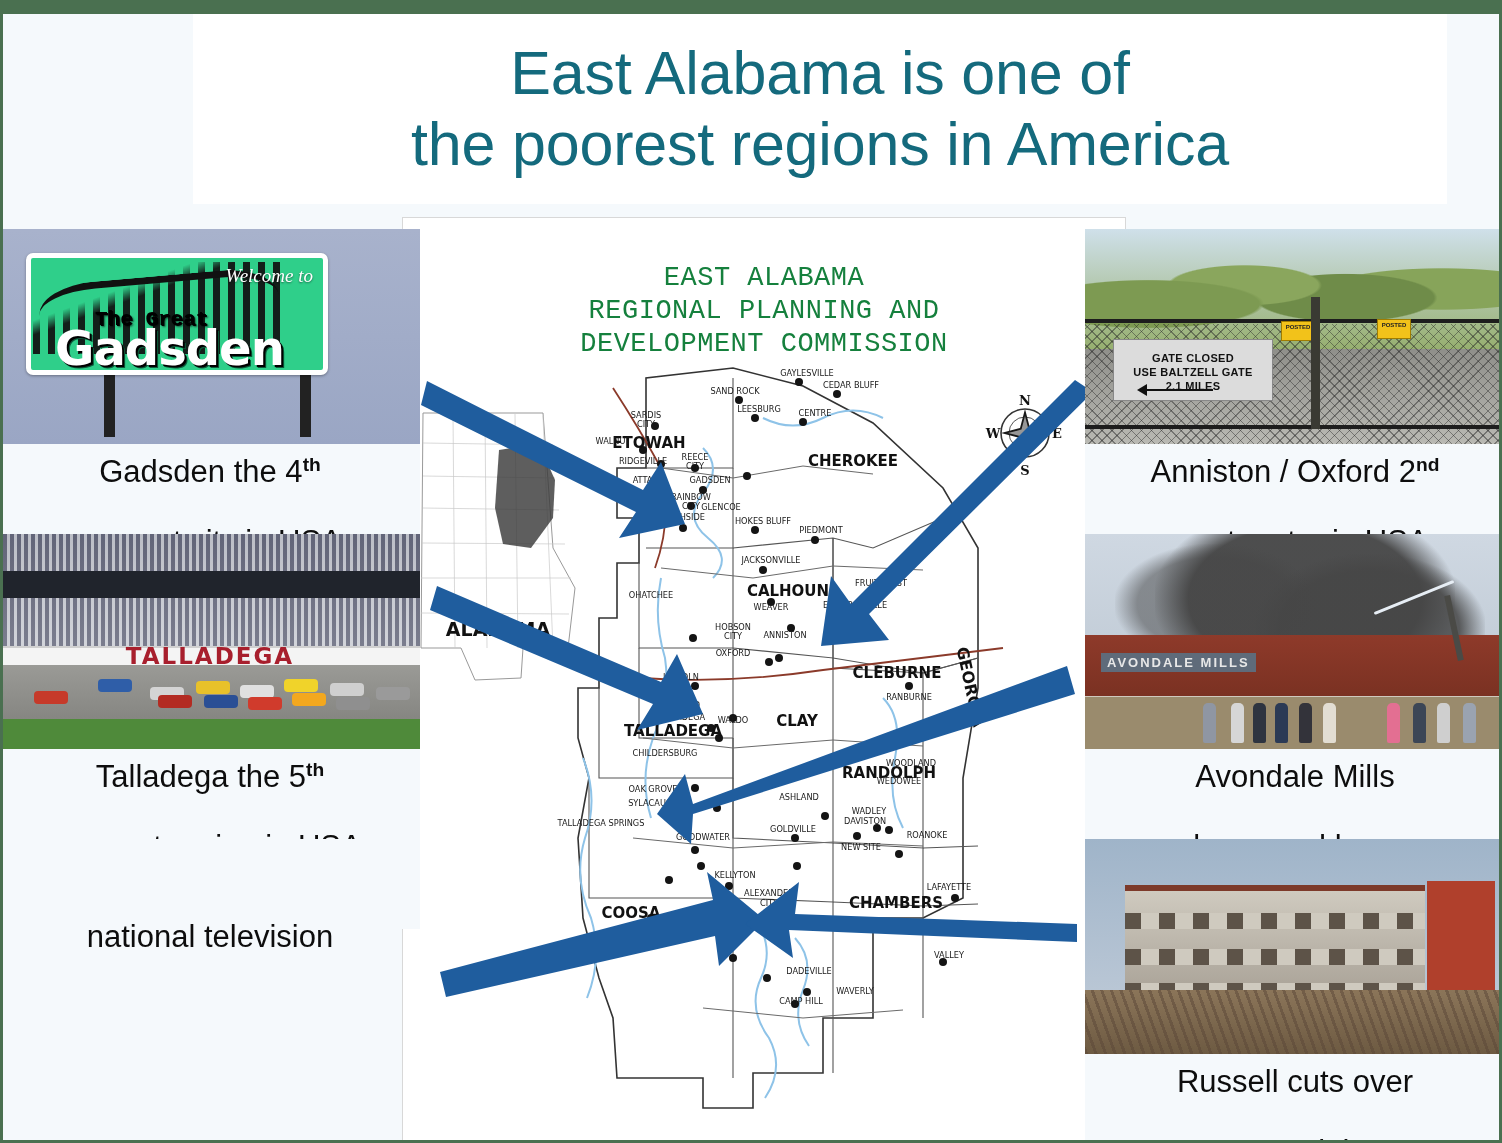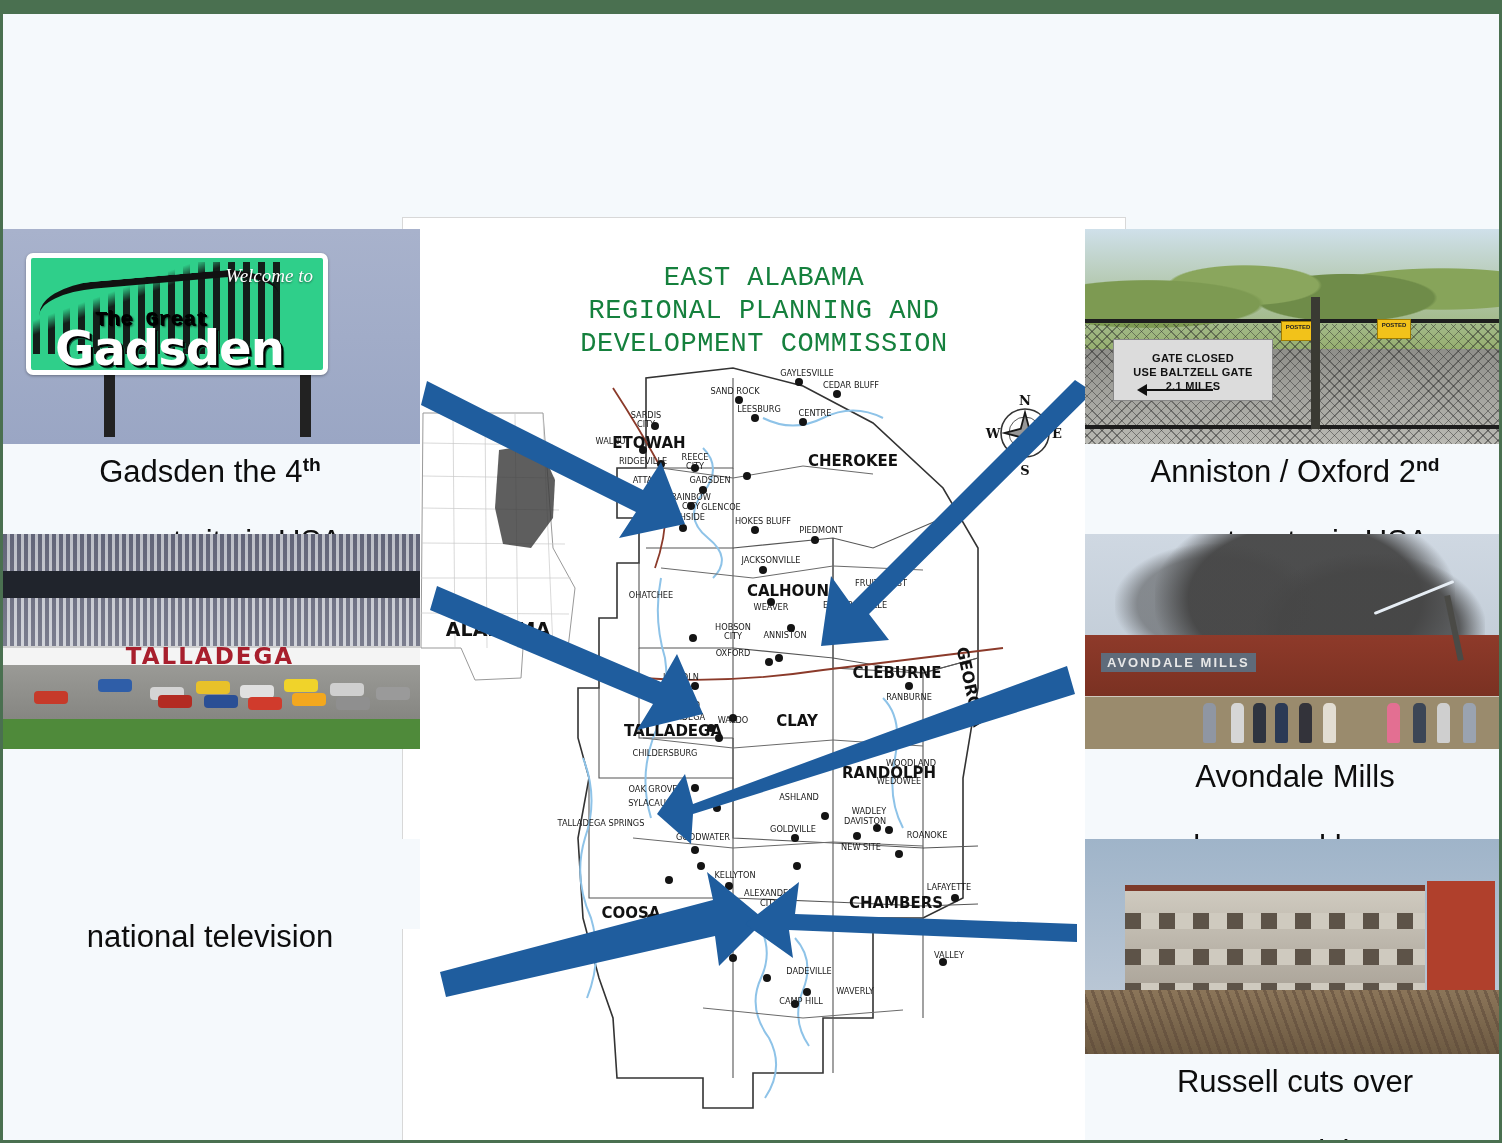--- a/index.html
+++ b/index.html
@@ -202,20 +202,24 @@
   .rubble{position:absolute;left:0;bottom:0;width:100%;height:64px;
     background:
       repeating-linear-gradient(70deg,rgba(90,70,55,.5) 0 3px,transparent 3px 9px),
       linear-gradient(#8b7559,#6d5a42);}
 </style>
 </head>
 <body>
 
 <div id="slide">
 
+  <div id="title-box">
+    <div id="title-text">East Alabama is one of
+the poorest regions in America</div>
+  </div>
 
   <div id="map-panel">
     <div id="map-heading">EAST ALABAMA
 REGIONAL PLANNING AND
 DEVELOPMENT COMMISSION</div>
 
     <svg id="map-svg" viewBox="0 0 724 925">
       <g fill="none" stroke="#555" stroke-width="1.1">
 
         <path d="M243 160 L243 250 L214 250 L214 300 L236 300 L236 345 L214 345 L214 400
@@ -481,20 +485,26 @@
         <div class="car" style="left:240px;top:20px;background:#e0e0e0;"></div>
         <div class="car" style="left:248px;top:32px;background:#d03b2c;"></div>
         <div class="car" style="left:284px;top:14px;background:#f0d32a;"></div>
         <div class="car" style="left:292px;top:28px;background:#f3a81e;"></div>
         <div class="car" style="left:330px;top:18px;background:#cfcfcf;"></div>
         <div class="car" style="left:336px;top:32px;background:#8f8f8f;"></div>
         <div class="car" style="left:376px;top:22px;background:#9a9a9a;"></div>
       </div>
       <div class="infield"></div>
     </div>
+    <div class="caption">
+      <div>
+        <span>Talladega the 5</span><sup>th</sup><br>
+        <span>poorest region in USA</span>
+      </div>
+    </div>
   </div>
 
   <div class="panel left" style="top:825px;">
     <div class="caption">
       <div>
         <br>
         <span>national television</span>
       </div>
     </div>
   </div>

